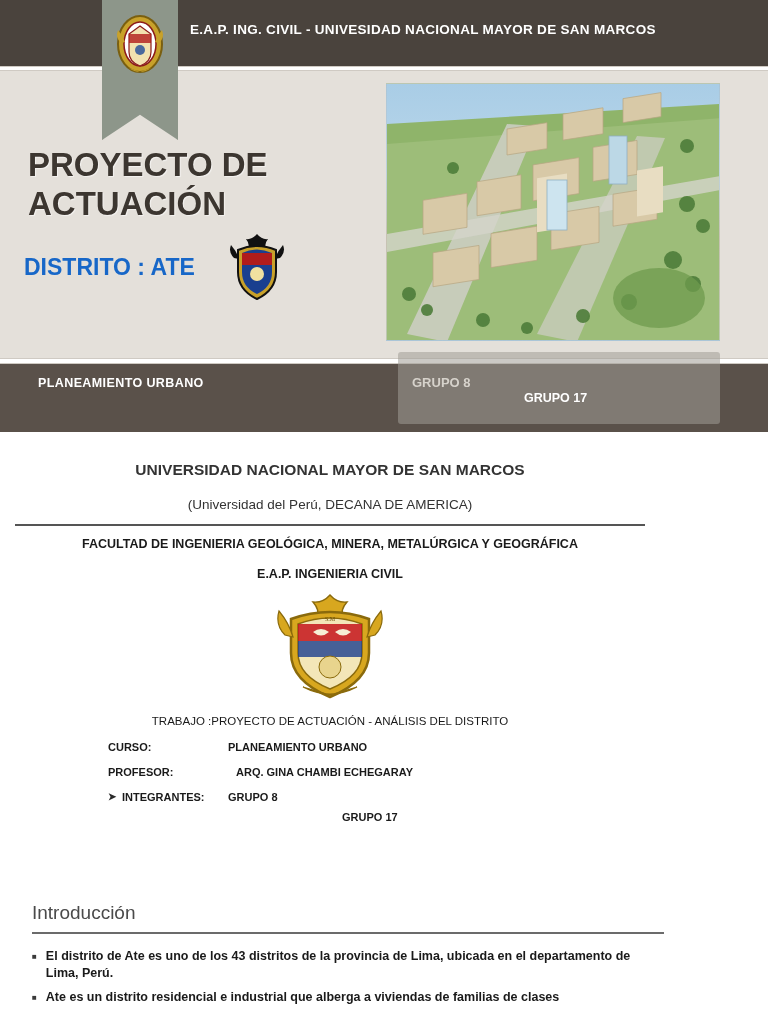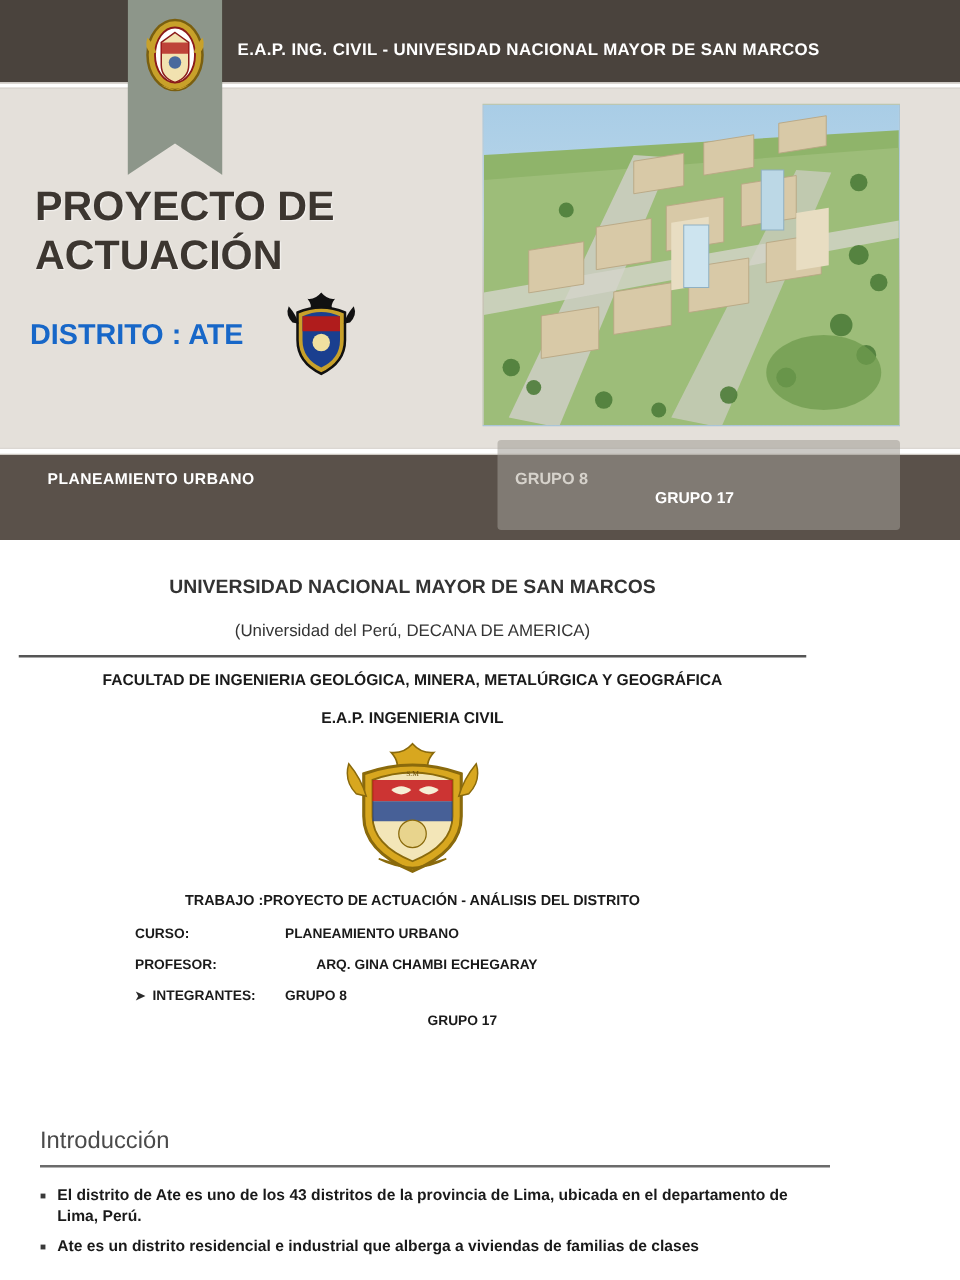--- a/index.html
+++ b/index.html
@@ -30,21 +30,21 @@
     position: absolute;
     top: 66px; left: 0;
     width: 768px;
     height: 5px;
     background: #ffffff;
     border-top: 1px solid #cfcac3;
     border-bottom: 1px solid #cfcac3;
   }
   .s1-title-top {
     position: absolute;
-    top: 32px; left: 190px;
+    top: 22px; left: 190px;
     color: #ffffff;
     font-size: 13.5px;
     font-weight: bold;
     letter-spacing: 0.3px;
   }
   
   .s1-ribbon {
     position: absolute;
     top: 0; left: 102px;
     width: 76px;
@@ -181,21 +181,21 @@
   }
   .s2-crest-wrap {
     margin: 10px auto 0;
     width: 110px;
     height: 110px;
   }
   .s2-trabajo {
     margin-top: 14px;
     text-align: center;
     font-size: 11.5px;
-    font-weight: bold;
+    font-weight: normal;
     color: #1a1a1a;
   }
   .s2-fields {
     margin: 14px 0 0 108px;
     font-size: 11px;
     font-weight: bold;
     color: #1a1a1a;
   }
   .s2-row { display: flex; margin-bottom: 13px; }
   .s2-key { width: 120px; }
@@ -375,21 +375,21 @@
 
   <div class="s2-trabajo">TRABAJO :PROYECTO DE ACTUACIÓN - ANÁLISIS DEL DISTRITO</div>
 
   <div class="s2-fields">
     <div class="s2-row">
       <div class="s2-key">CURSO:</div>
       <div class="s2-val">PLANEAMIENTO URBANO</div>
     </div>
     <div class="s2-row">
       <div class="s2-key">PROFESOR:</div>
-      <div class="s2-val" style="margin-left:25px">ARQ.  GINA CHAMBI ECHEGARAY</div>
+      <div class="s2-val" style="margin-left:8px">ARQ.  GINA CHAMBI ECHEGARAY</div>
     </div>
     <div class="s2-bullet-row">
       <div class="s2-arrow">➤</div>
       <div class="s2-int-key">INTEGRANTES:</div>
       <div class="s2-val">GRUPO 8</div>
     </div>
     <div class="s2-g17">GRUPO 17</div>
   </div>
 </div>
 

